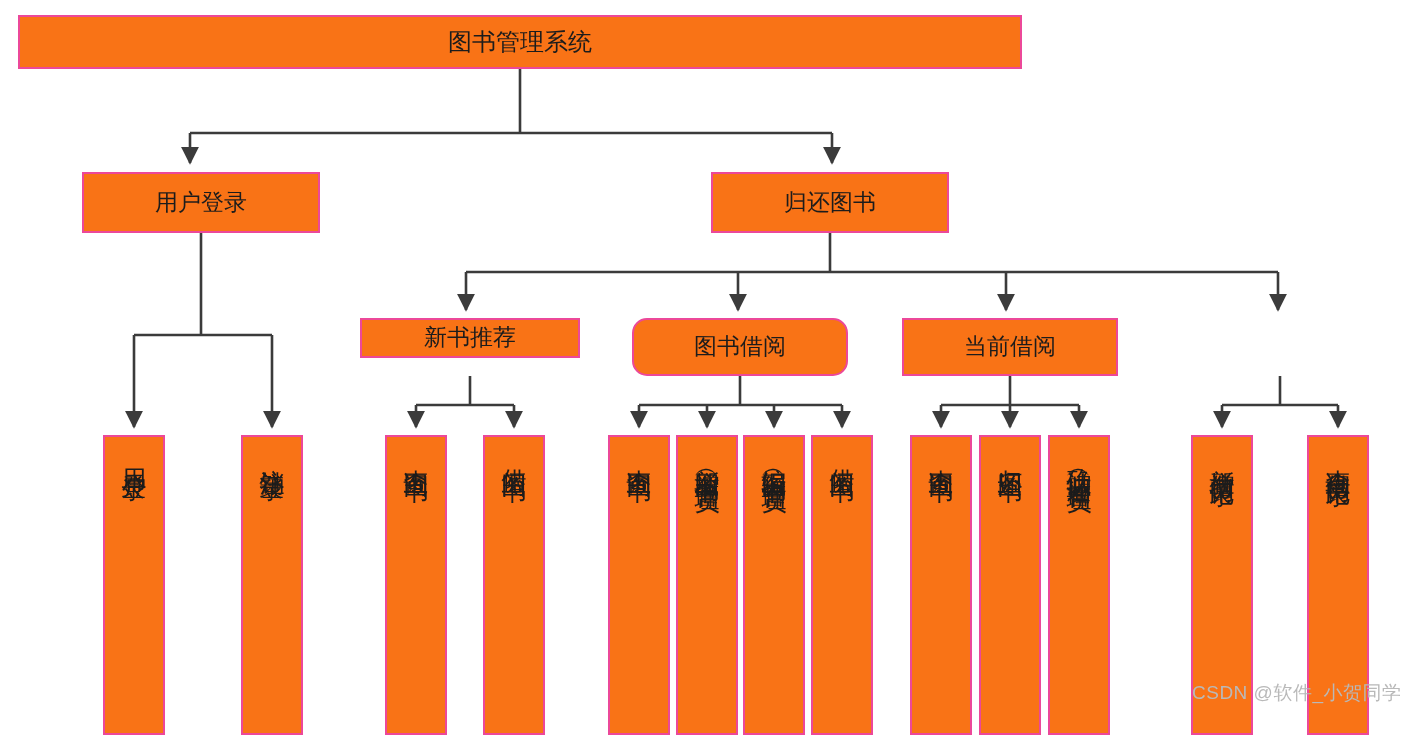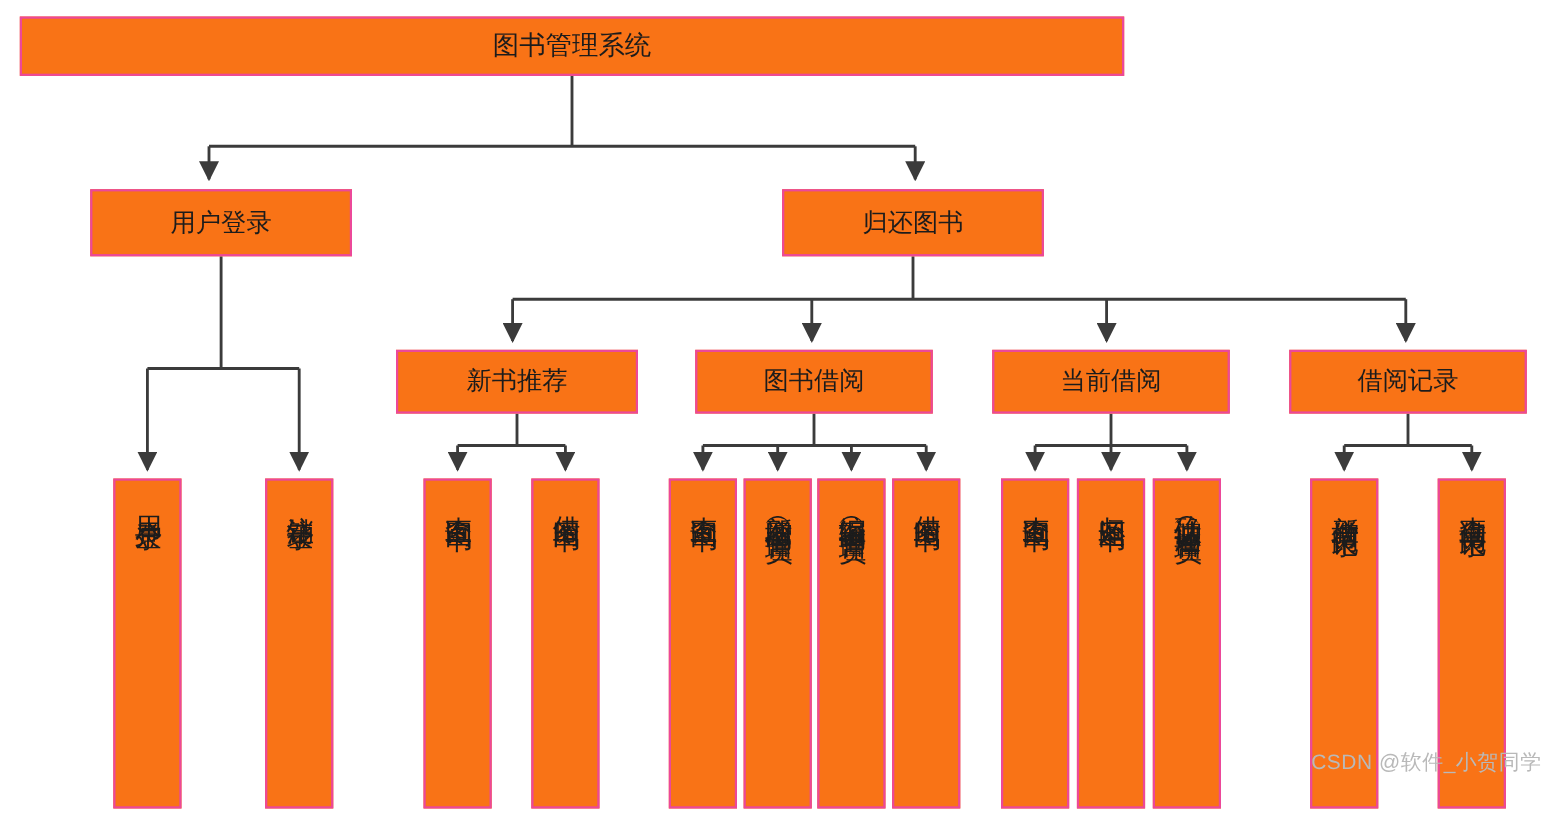--- a/index.html
+++ b/index.html
@@ -127,31 +127,28 @@
     <span class="label">图书管理系统</span>
   </div>
 
   <div class="node horiz" style="left:82px; top:172px; width:238px; height:61px;">
     <span class="label">用户登录</span>
   </div>
   <div class="node horiz" style="left:711px; top:172px; width:238px; height:61px;">
     <span class="label">归还图书</span>
   </div>
 
-  <div class="node horiz" style="left:360px; top:318px; width:220px; height:58px;">
+  <div class="node horiz" style="left:360px; top:318px; width:220px; height:40px;">
     <span class="label">新书推荐</span>
   </div>
-  <div class="node horiz" style="left:632px; top:318px; width:216px; height:58px;">
+  <div class="node horiz" style="left:632px; top:318px; width:216px; height:58px;border-radius:15px;">
     <span class="label">图书借阅</span>
   </div>
   <div class="node horiz" style="left:902px; top:318px; width:216px; height:58px;align-items:center;">
     <span class="label">当前借阅</span>
-  </div>
-  <div class="node horiz" style="left:1172px; top:318px; width:216px; height:58px;">
-    <span class="label">借阅记录</span>
   </div>
 
   <div class="node vert" style="left:103px; top:435px; width:62px; height:300px;">
     <span class="label">用户登录</span>
   </div>
   <div class="node vert" style="left:241px; top:435px; width:62px; height:300px;">
     <span class="label">注销登录</span>
   </div>
 
   <div class="node vert" style="left:385px; top:435px; width:62px; height:300px;">

